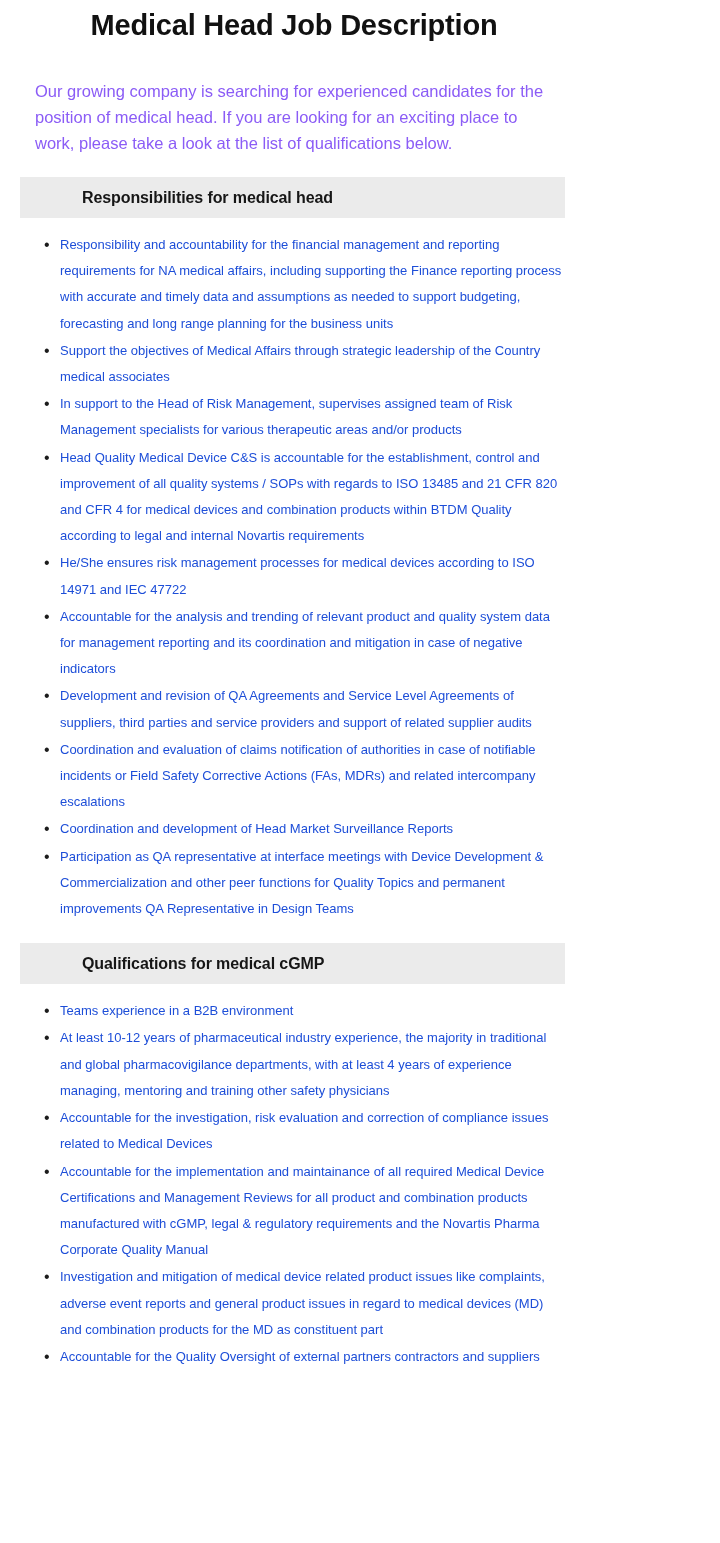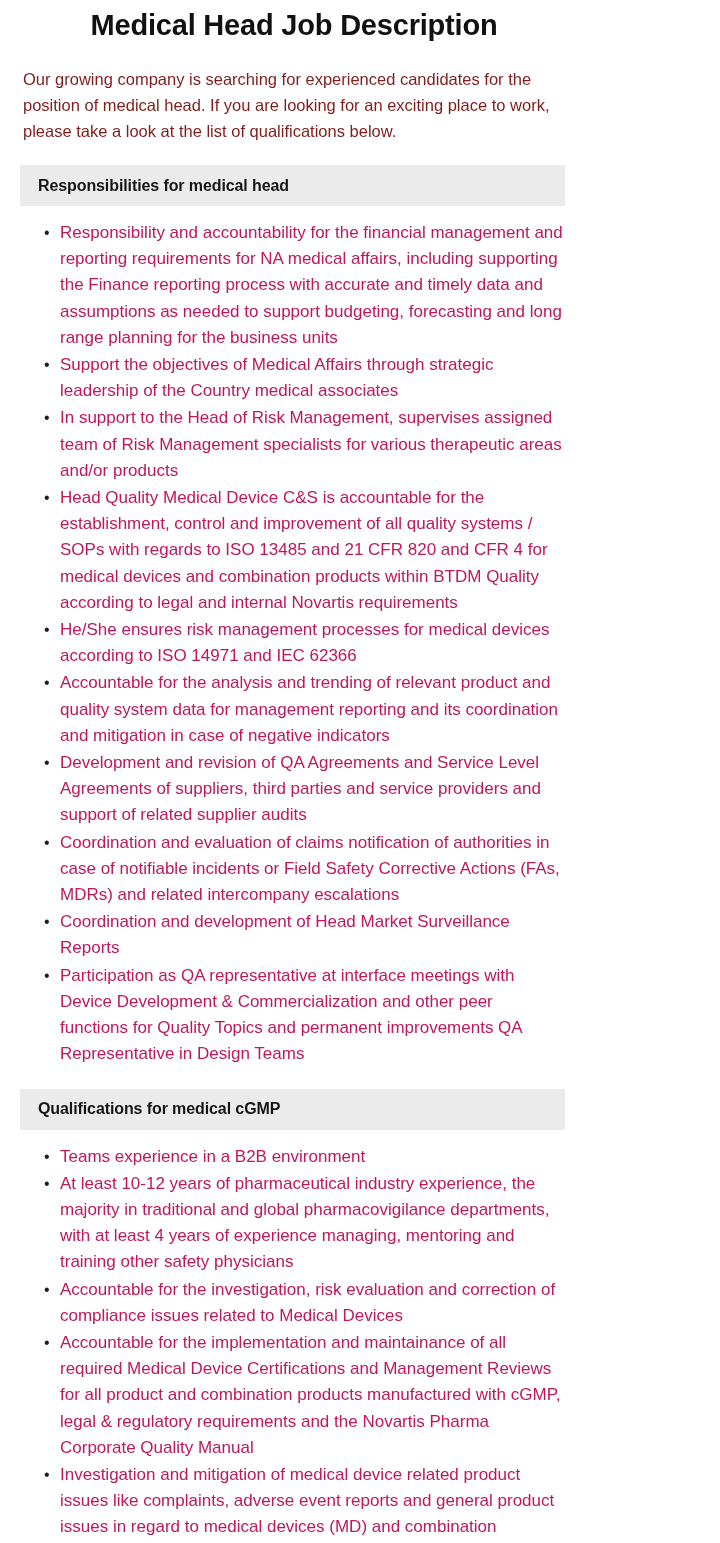--- a/index.html
+++ b/index.html
@@ -24,55 +24,56 @@
     margin: 0;
     padding: 6px 20px 0 20px;
     font-size: 29px;
     line-height: 38px;
     font-weight: bold;
     text-align: center;
     letter-spacing: -0.2px;
     color: #111111;
   }
   .intro {
-    margin: 0;
+    margin: 12px;
     padding: 22px 23px 0 23px;
     font-size: 16.5px;
     line-height: 26px;
-    color: #7f1d1d;
+    color: #8b5cf6;
   }
   .section {
     margin: 0;
     padding: 0;
   }
   .section-header {
     margin: 21px 23px 0 20px;
     background: #ebebeb;
     height: 41px;
     display: flex;
     align-items: center;
     padding: 0 0 0 18px;
     box-sizing: border-box;
   }
   .section-header-label {
     font-size: 16px;
     font-weight: bold;
     color: #161616;
     letter-spacing: -0.1px;
+    margin-left: 44px;
   }
   ul.bullets {
     list-style: none;
     margin: 0;
     padding: 14px 23px 0 44px;
   }
   ul.bullets li {
     position: relative;
-    font-size: 17px;
+    font-size: 13px;
     line-height: 26.2px;
-    color: #be185d;
+    color: #1d4ed8;
     padding-left: 16px;
     margin: 0 0 1px 0;
   }
   ul.bullets li::before {
     content: "\2022";
     position: absolute;
     left: 0;
     top: 0;
     font-size: 16px;
     line-height: 26.2px;
@@ -93,21 +94,21 @@
 
   <div class="section">
     <div class="section-header">
       <span class="section-header-label">Responsibilities for medical head</span>
     </div>
     <ul class="bullets">
       <li>Responsibility and accountability for the financial management and reporting requirements for NA medical affairs, including supporting the Finance reporting process with accurate and timely data and assumptions as needed to support budgeting, forecasting and long range planning for the business units</li>
       <li>Support the objectives of Medical Affairs through strategic leadership of the Country medical associates</li>
       <li>In support to the Head of Risk Management, supervises assigned team of Risk Management specialists for various therapeutic areas and/or products</li>
       <li>Head Quality Medical Device C&amp;S is accountable for the establishment, control and improvement of all quality systems / SOPs with regards to ISO 13485 and 21 CFR 820 and CFR 4 for medical devices and combination products within BTDM Quality according to legal and internal Novartis requirements</li>
-      <li>He/She ensures risk management processes for medical devices according to ISO 14971 and IEC 62366</li>
+      <li>He/She ensures risk management processes for medical devices according to ISO 14971 and IEC 47722</li>
       <li>Accountable for the analysis and trending of relevant product and quality system data for management reporting and its coordination and mitigation in case of negative indicators</li>
       <li>Development and revision of QA Agreements and Service Level Agreements of suppliers, third parties and service providers and support of related supplier audits</li>
       <li>Coordination and evaluation of claims notification of authorities in case of notifiable incidents or Field Safety Corrective Actions (FAs, MDRs) and related intercompany escalations</li>
       <li>Coordination and development of Head Market Surveillance Reports</li>
       <li>Participation as QA representative at interface meetings with Device Development &amp; Commercialization and other peer functions for Quality Topics and permanent improvements QA Representative in Design Teams</li>
     </ul>
   </div>
 
   <div class="section">
     <div class="section-header">

